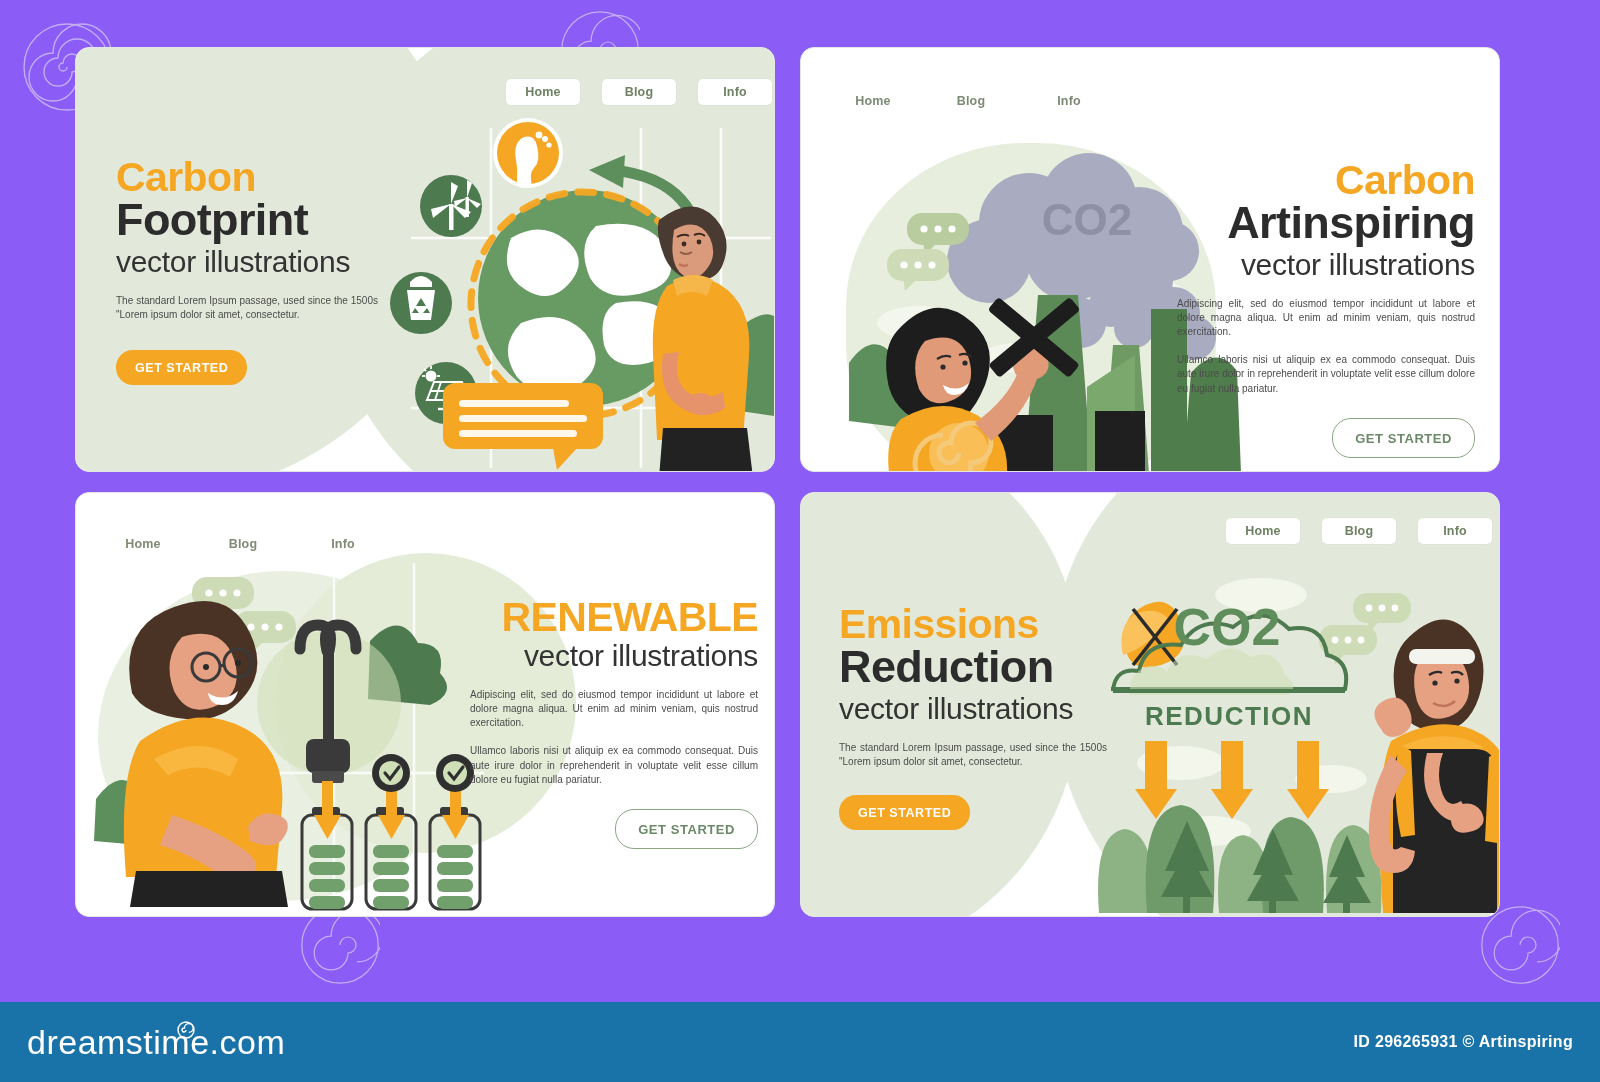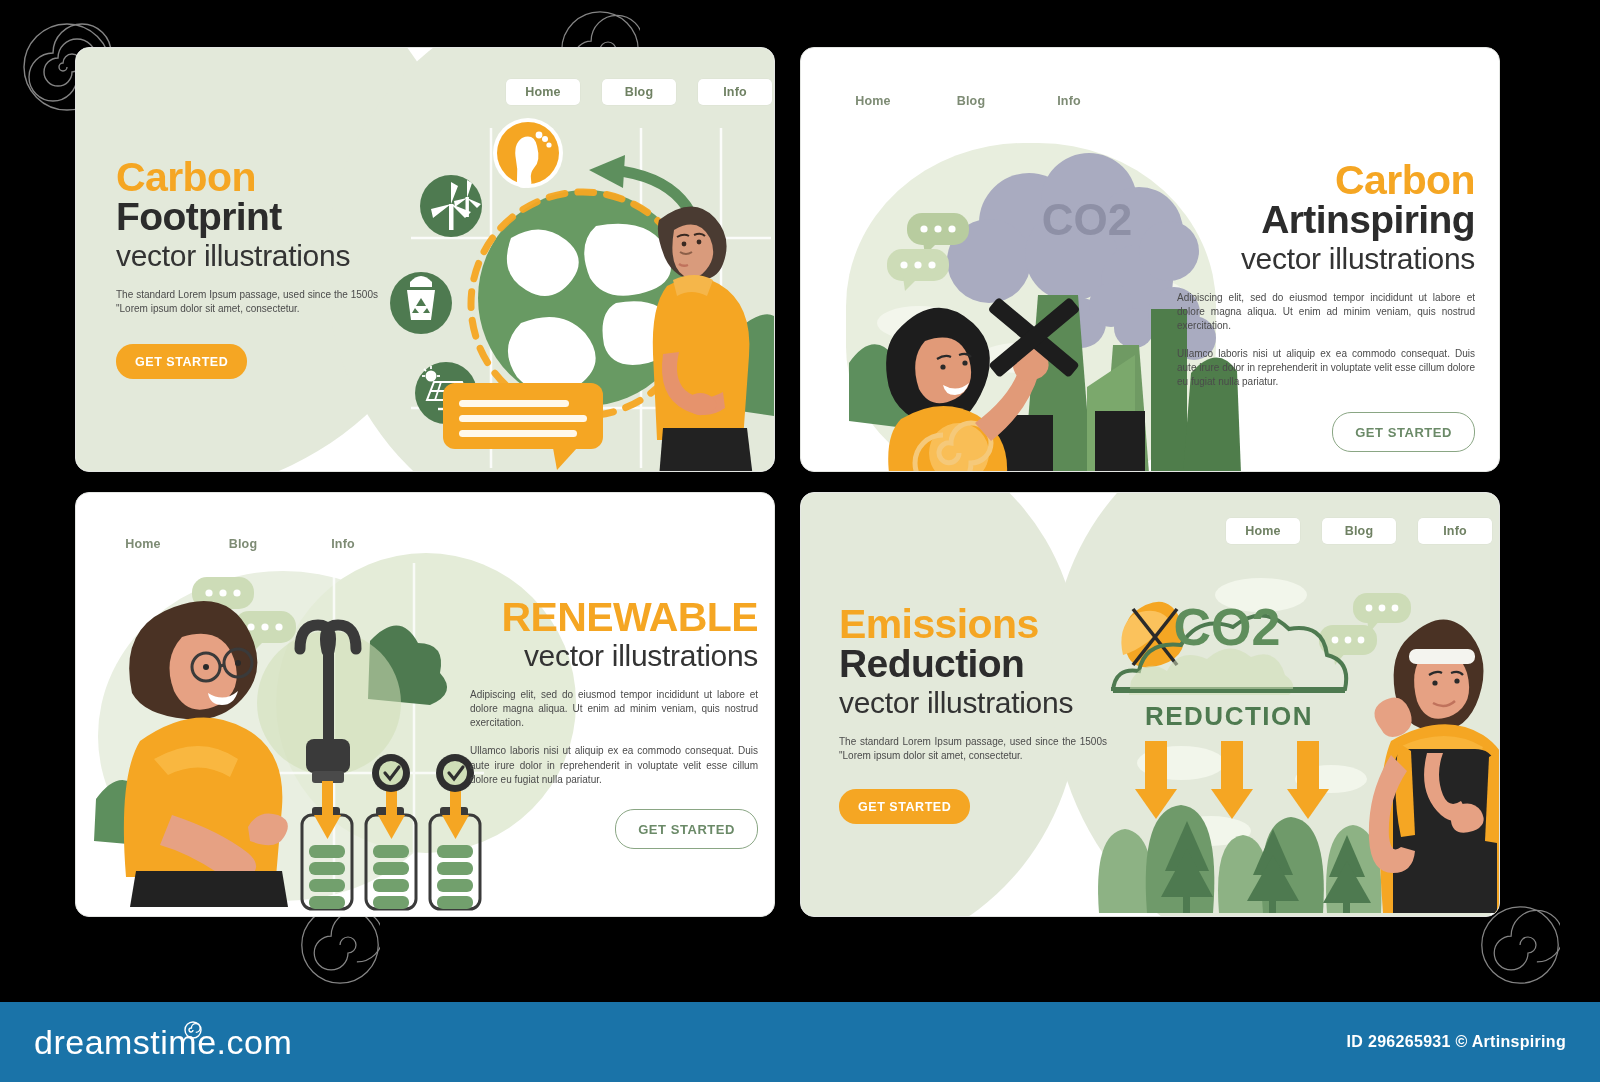--- a/index.html
+++ b/index.html
@@ -2,21 +2,21 @@
 <html><head>
 <meta charset="utf-8">
 <style>
   * { box-sizing: border-box; margin: 0; padding: 0; }
   html, body {
     width: 1600px; height: 1082px;
     background: #ffffff;
     font-family: "Liberation Sans", sans-serif;
     overflow: hidden;
   }
-  #stage { position: relative; width: 1600px; height: 1082px; background: #000000; }
+  #stage { position: relative; width: 1600px; height: 1082px; background: #8b5cf6; }
 
   
   .wm { position: absolute; border-radius: 50%; pointer-events: none; }
   .wm svg { display: block; opacity: .55; }
 
   
   .panel {
     position: absolute;
     background: #ffffff;
     border: 1px solid #e4e6e3;
@@ -38,21 +38,21 @@
   }
   .nav.plain .nav-item { color: #7d8b74; padding: 6px 0; width: 74px; }
 
   
   .copy { position: absolute; z-index: 6; }
   .h-accent {
     font-size: 41px; font-weight: 700; color: #f5a623;
     line-height: .96; letter-spacing: -0.6px;
   }
   .h-main {
-    font-size: 39px; font-weight: 700; color: #2c2c2c;
+    font-size: 45px; font-weight: 700; color: #2c2c2c;
     line-height: 1.02; letter-spacing: -0.6px;
   }
   .h-sub {
     font-size: 30px; font-weight: 400; color: #333333;
     line-height: 1.18; letter-spacing: -0.3px; margin-top: 1px;
   }
   .body-p {
     font-size: 10px; color: #4b4b4b; line-height: 1.42;
     text-align: justify; margin-top: 14px;
   }
@@ -72,21 +72,21 @@
   .right .h-accent, .right .h-main, .right .h-sub { text-align: right; }
 
   
   .ill { position: absolute; z-index: 4; text-align: center; }
   .ill svg { display: block; overflow: visible; }
 
   
   #footer {
     position: absolute; left: 0; bottom: 0; width: 1600px; height: 80px;
     background: #1a73a8; display: flex; align-items: center;
-    justify-content: space-between; padding: 0 34px;
+    justify-content: space-between; padding: 0 27px;
   }
   .ds-logo { color: #fff; font-size: 34px; letter-spacing: .5px; font-weight: 400; position: relative; }
   .ds-logo .reg { font-size: 13px; vertical-align: super; }
   .ds-id { color: #fff; font-size: 16px; font-weight: 700; letter-spacing: .3px; }
 </style>
 </head>
 <body>
 
 <div id="stage">
 

